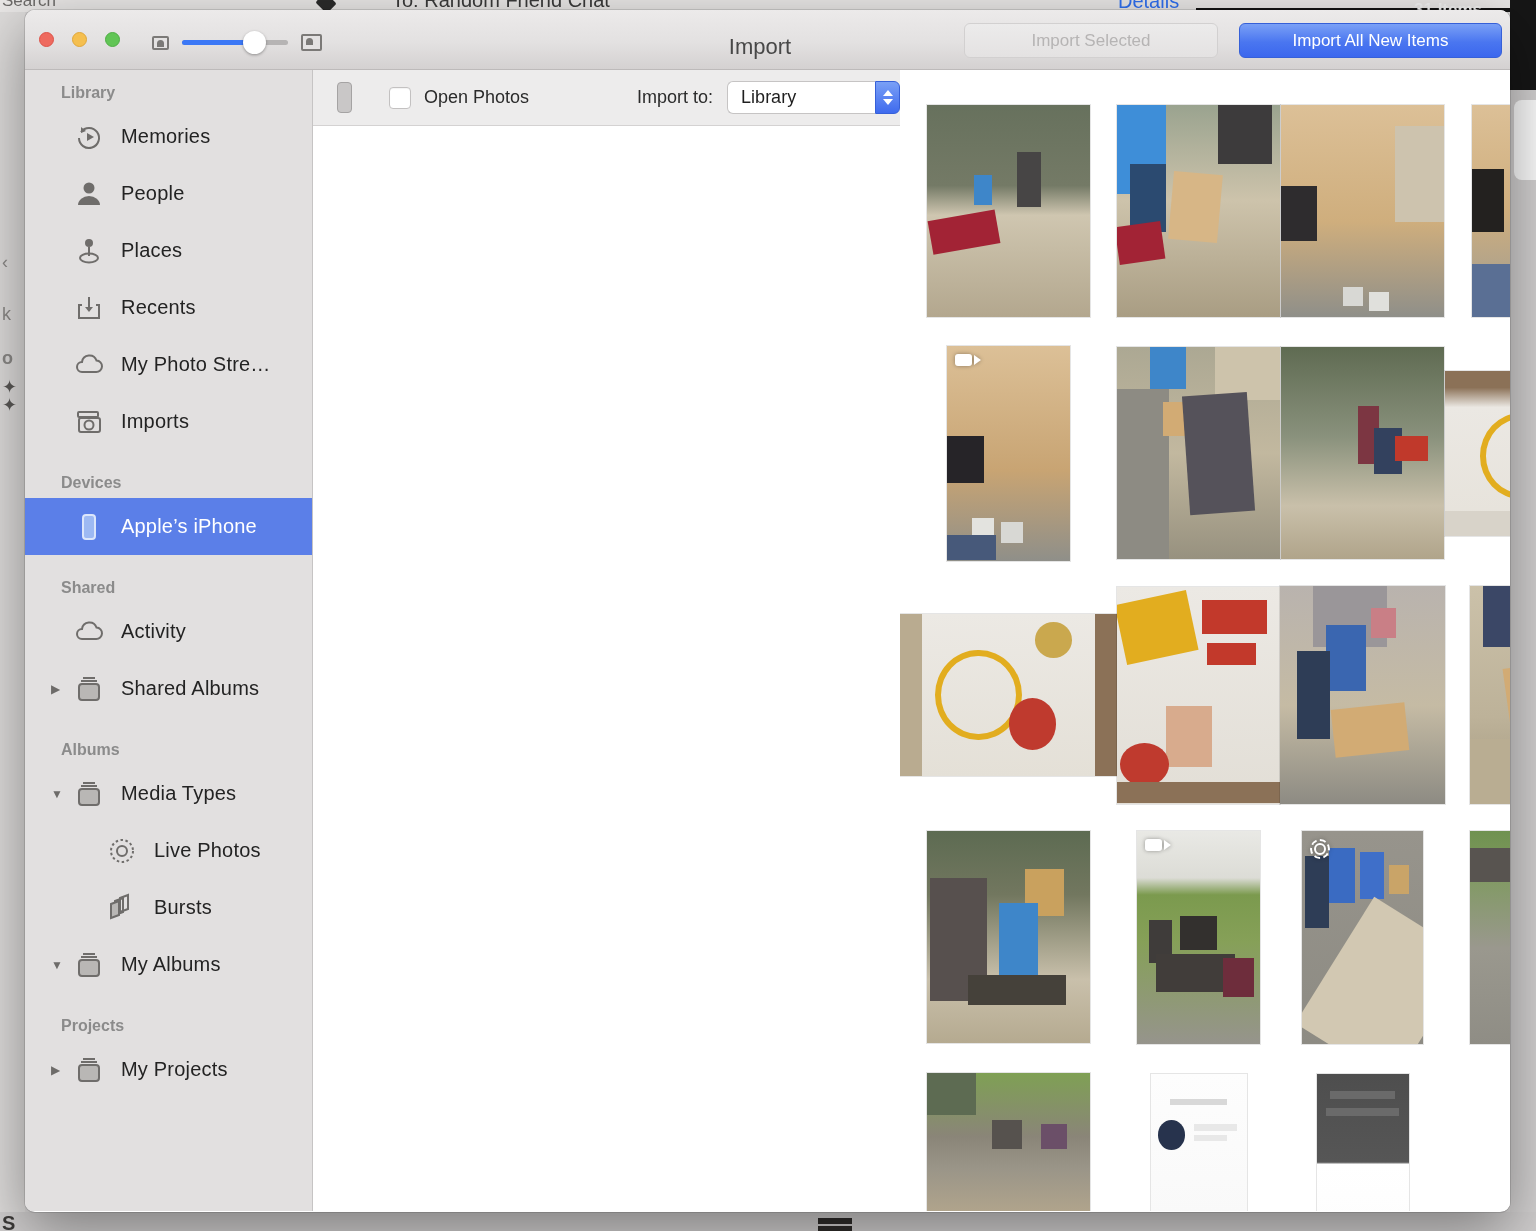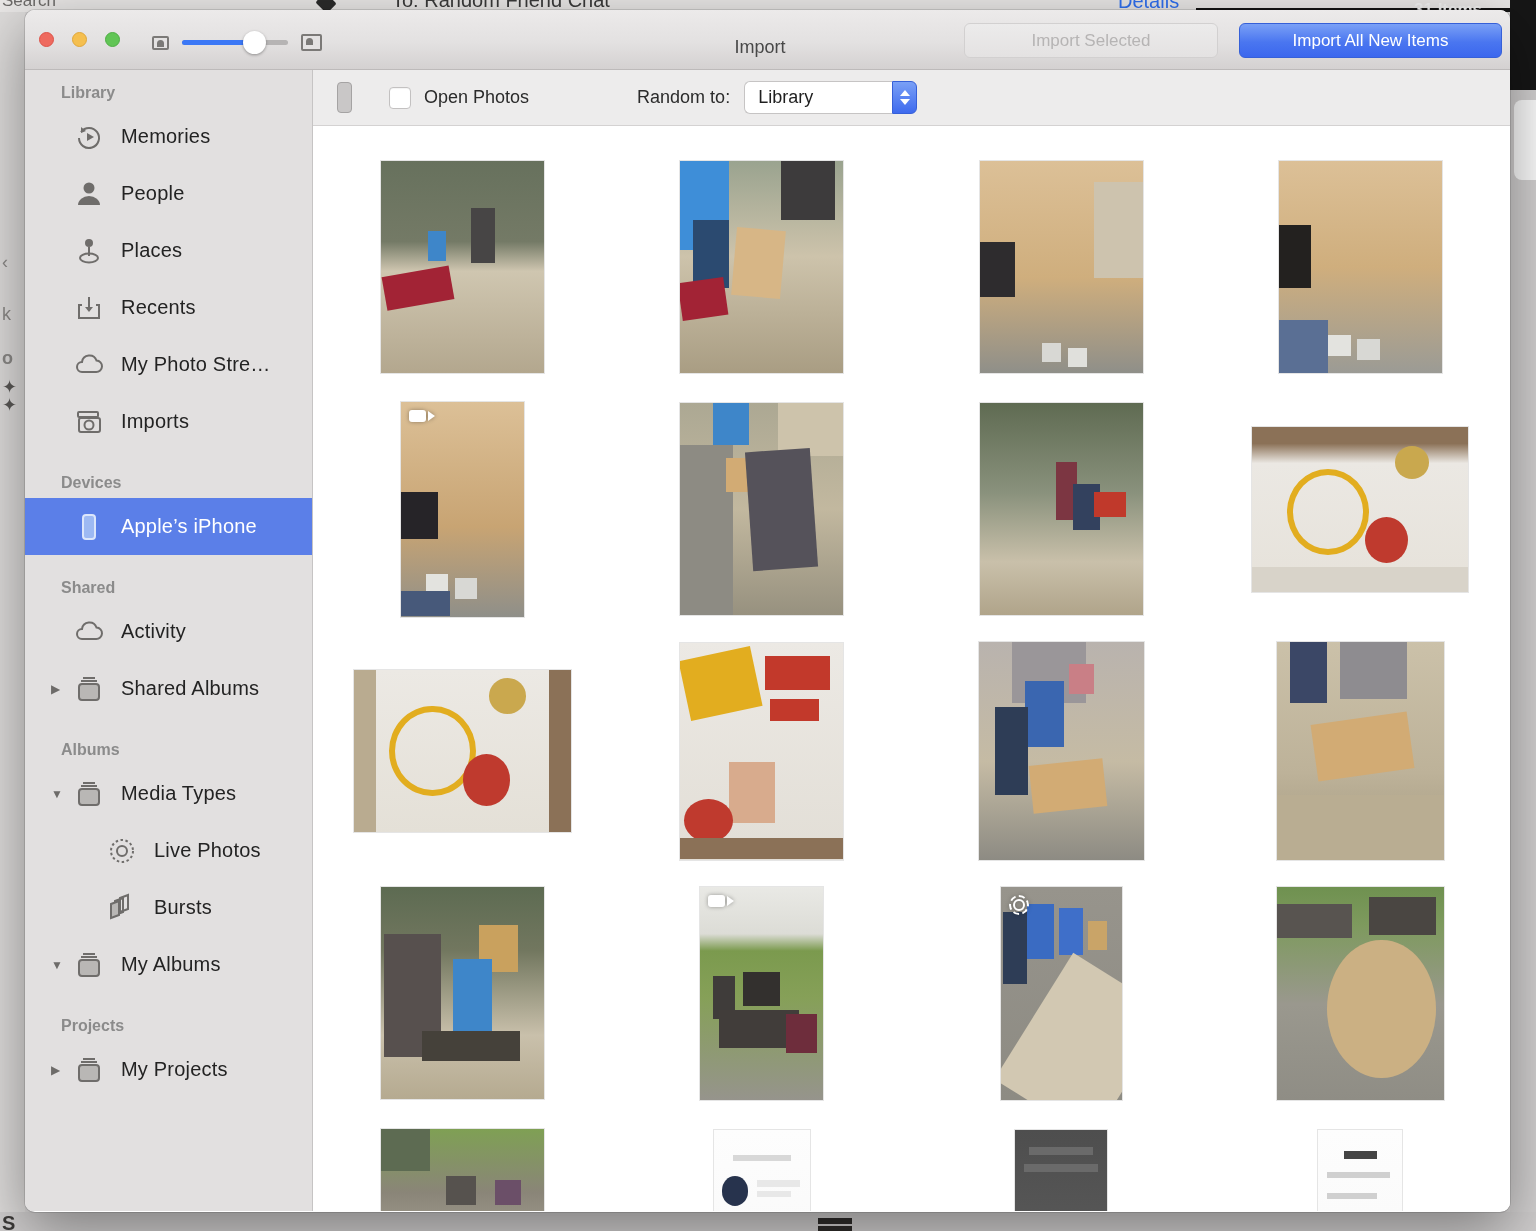--- a/index.html
+++ b/index.html
@@ -39,21 +39,21 @@
   .tl-green { background:#61c555; border:1px solid #4eae44; }
   .zoom-ctl { position:absolute; left:127px; top:24px; display:flex; align-items:center; gap:13px; }
   .pic-ico { width:17px; height:14px; border:2px solid #7b7977; border-radius:2px; position:relative; background:#e4e2e2; }
   .pic-ico::after { content:""; position:absolute; left:3px; top:2px; width:7px; height:7px; border-radius:50% 50% 0 0; background:#7b7977; }
   .pic-ico.big { width:21px; height:17px; }
   .slider { position:relative; width:106px; height:5px; border-radius:3px; background:#b6b4b4; }
   .slider .fill { position:absolute; left:0; top:0; height:5px; width:64%; background:#3c78f6; border-radius:3px; }
   .slider .knob { position:absolute; left:58%; top:-9px; width:23px; height:23px; border-radius:50%;
                   background:#fff; box-shadow:0 1px 3px rgba(0,0,0,.35); }
   .win-title { position:absolute; left:0; right:15px; top:0; height:74px; display:flex; align-items:center; justify-content:center;
-               font-size:18px; color:#484848; font-weight:400; pointer-events:none; }
+               font-size:22px; color:#484848; font-weight:400; pointer-events:none; }
   .tb-buttons { position:absolute; right:8px; top:13px; display:flex; gap:21px; }
   .btn { height:35px; border-radius:6px; display:flex; align-items:center; justify-content:center;
          font-size:17px; padding:0 22px; }
   .btn-disabled { background:linear-gradient(180deg,#ecebeb,#e4e2e2); border:1px solid #d2d0d0; color:#b6b4b4; width:254px; }
   .btn-primary { background:linear-gradient(180deg,#7aa0f6 0%,#4a76f0 55%,#3b67ee 100%); color:#fff; width:263px;
                  border:1px solid #3660d8; }
 
   
   .win-body { display:flex; height:calc(100% - 61px); }
 
@@ -69,21 +69,21 @@
   .row .slabel { font-size:20px; letter-spacing:.2px; white-space:nowrap; }
   .row.indent { padding-left:59px; }
   .row.selected { background:#5b7fe8; color:#fff; }
   .row.selected .slabel { font-weight:400; }
   svg.sic { stroke:#6f6d6b; fill:none; stroke-width:2; }
   svg.sic .fl { fill:#6f6d6b; stroke:none; }
   .row.selected svg.sic { stroke:#dce6fb; }
   .row.selected svg.sic .ph { fill:#9db9f3; stroke:#dce6fb; }
 
   
-  .main { flex:1; display:flex; flex-direction:column; background:#fff; min-width:0; }
+  .main { flex:1; display:flex; flex-direction:row; background:#fff; min-width:0; }
   .optionbar { height:56px; flex:none; background:#edecec; border-bottom:1px solid #d4d2d2;
                display:flex; align-items:center; }
   .ob-iphone { width:15px; height:31px; background:#c9c7c7; border:1px solid #a5a3a3; border-radius:4px; margin-left:24px; }
   .checkbox { width:22px; height:22px; background:#fff; border:1px solid #c3c1c1; border-radius:4px; margin-left:37px;
               box-shadow:inset 0 1px 1px rgba(0,0,0,.05); }
   .ob-label { font-size:18px; color:#2b2b2b; margin-left:13px; }
   .ob-importto { font-size:18px; color:#2b2b2b; margin-left:108px; }
   .select { display:flex; margin-left:14px; height:33px; }
   .select .sel-box { width:148px; background:#fff; border:1px solid #c6c4c4; border-right:none;
                      border-radius:6px 0 0 6px; display:flex; align-items:center; padding-left:13px;
@@ -328,21 +328,21 @@
         </div>
       </div>
 
     </div>
 
     <div class="main">
       <div class="optionbar">
         <span class="ob-iphone"></span>
         <span class="checkbox"></span>
         <span class="ob-label">Open Photos</span>
-        <span class="ob-importto">Random to:</span>
+        <span class="ob-importto">Import to:</span>
         <span class="select">
           <span class="sel-box">Library</span>
           <span class="stepper">
               <i class="up"></i>
               <i class="down"></i>
             </span>
         </span>
       </div>
       <div class="grid-wrap">
         <div class="grid">

